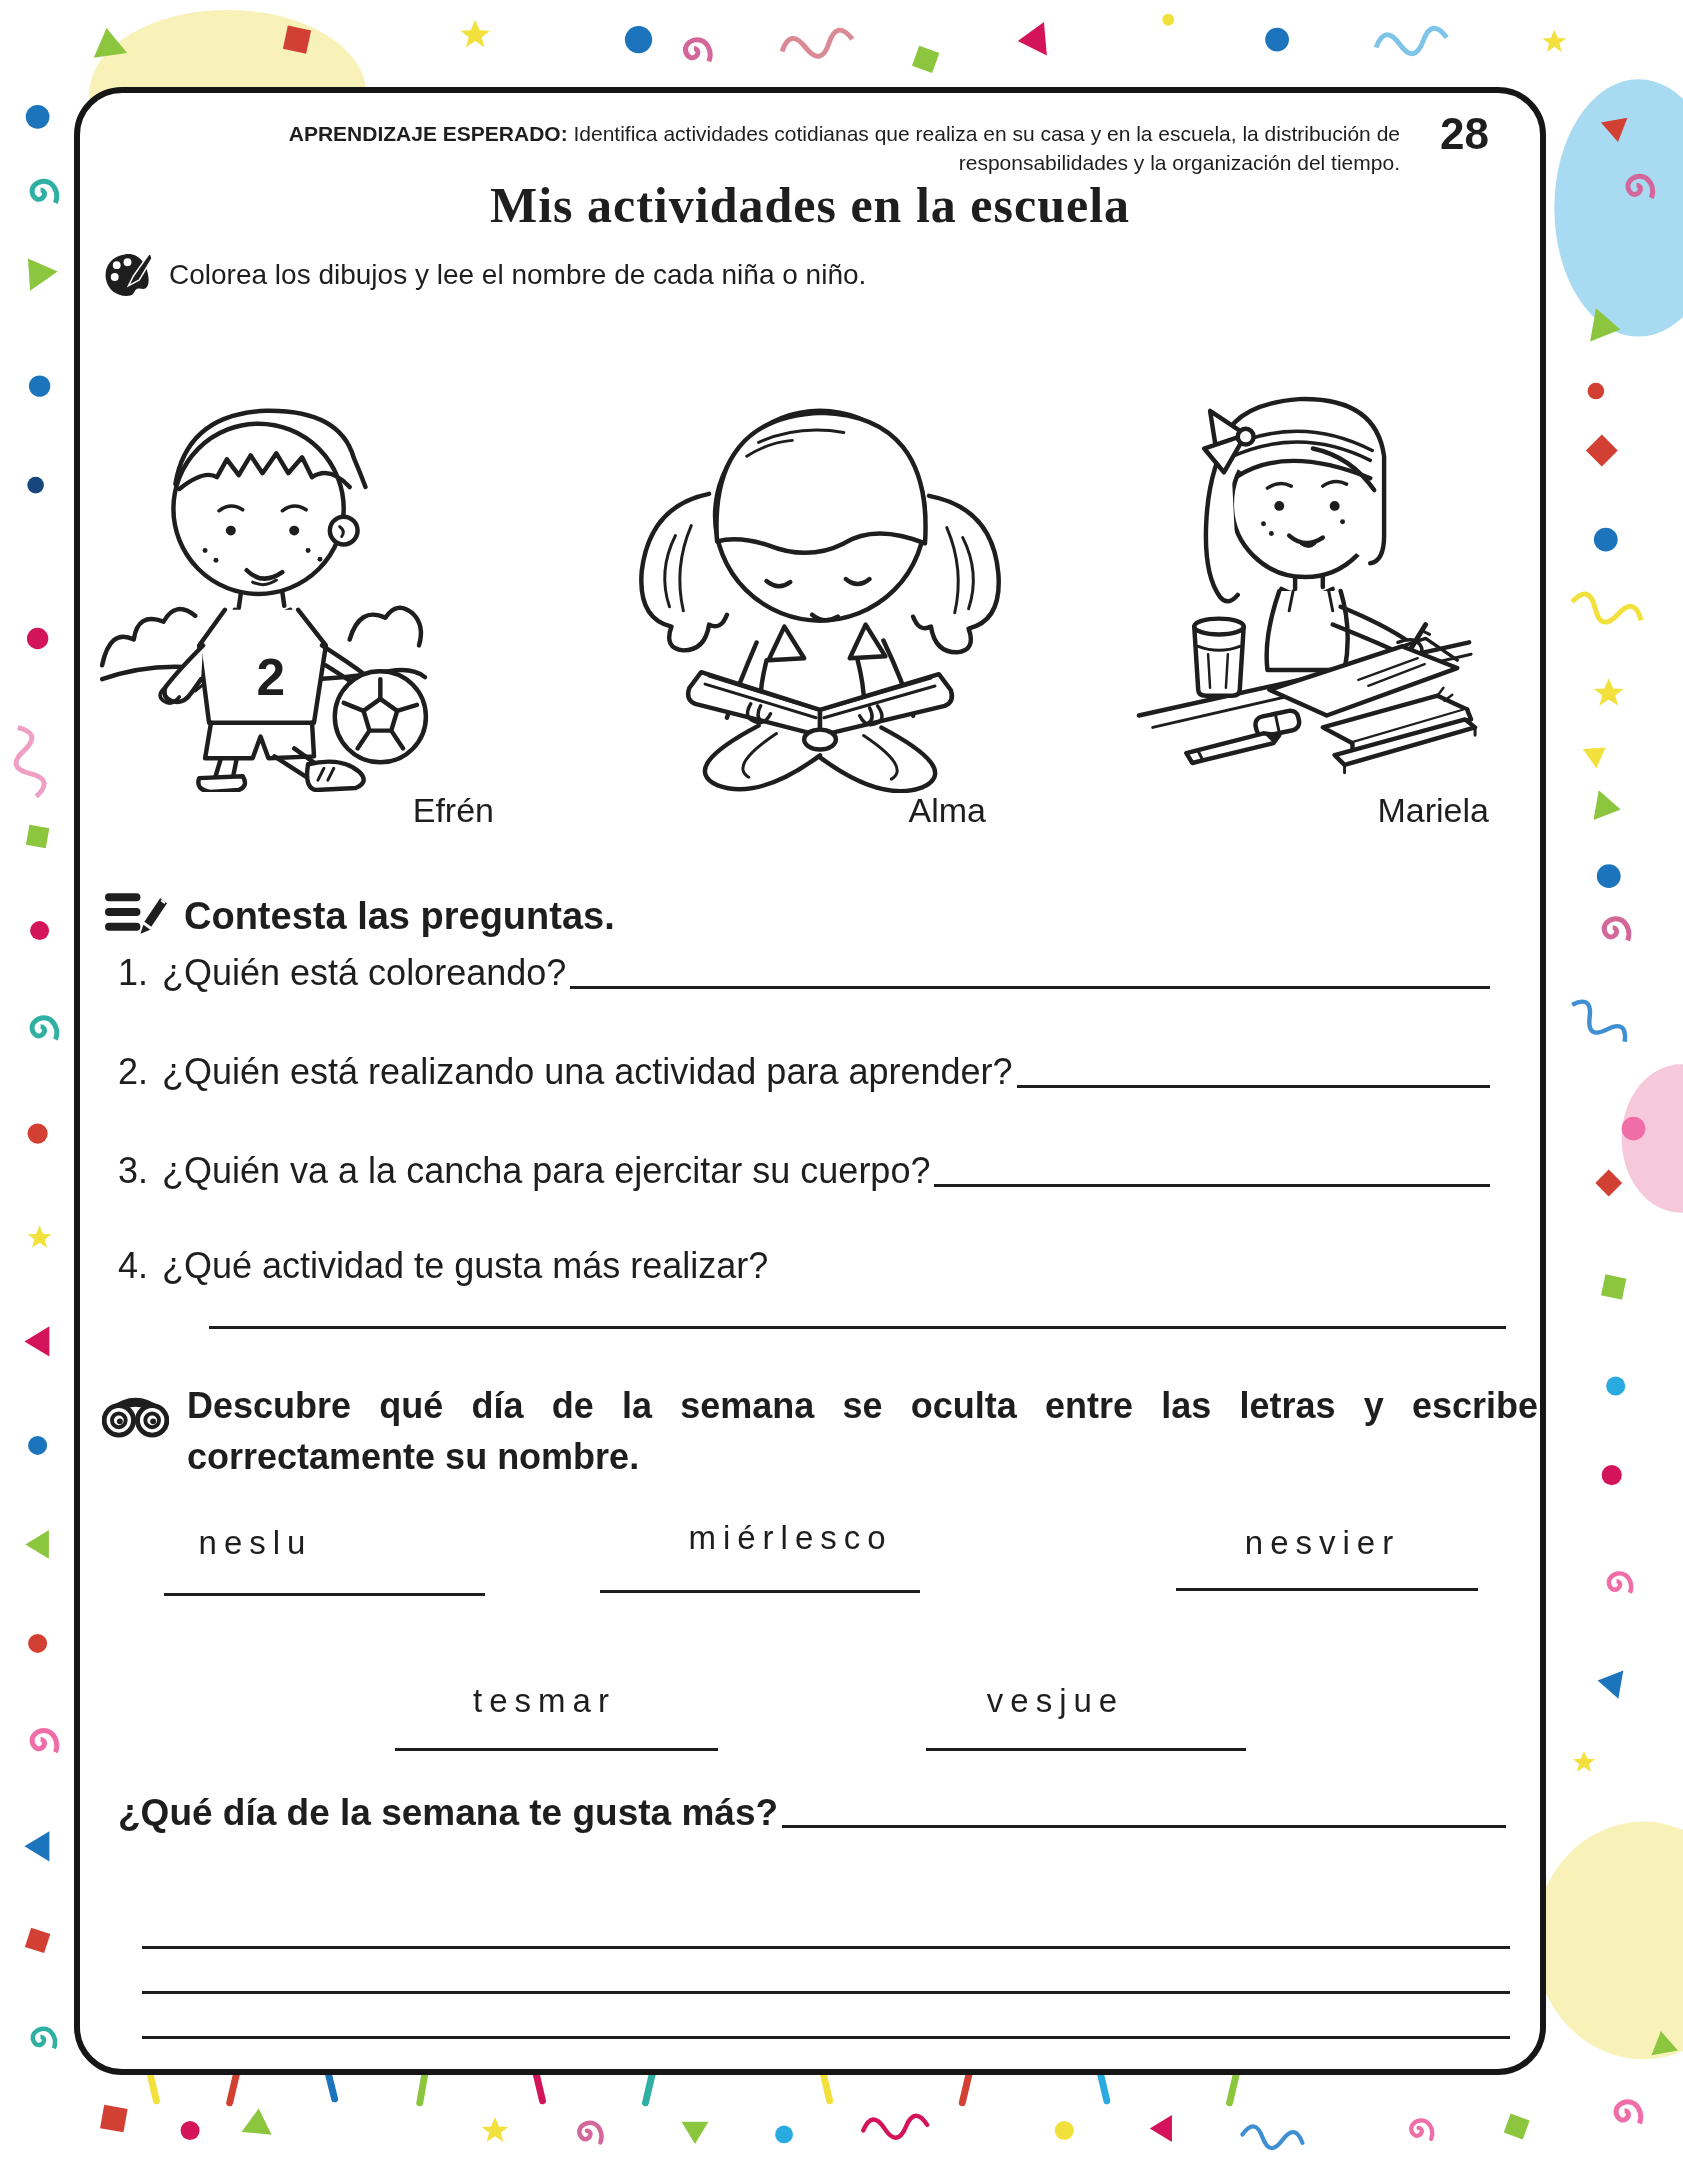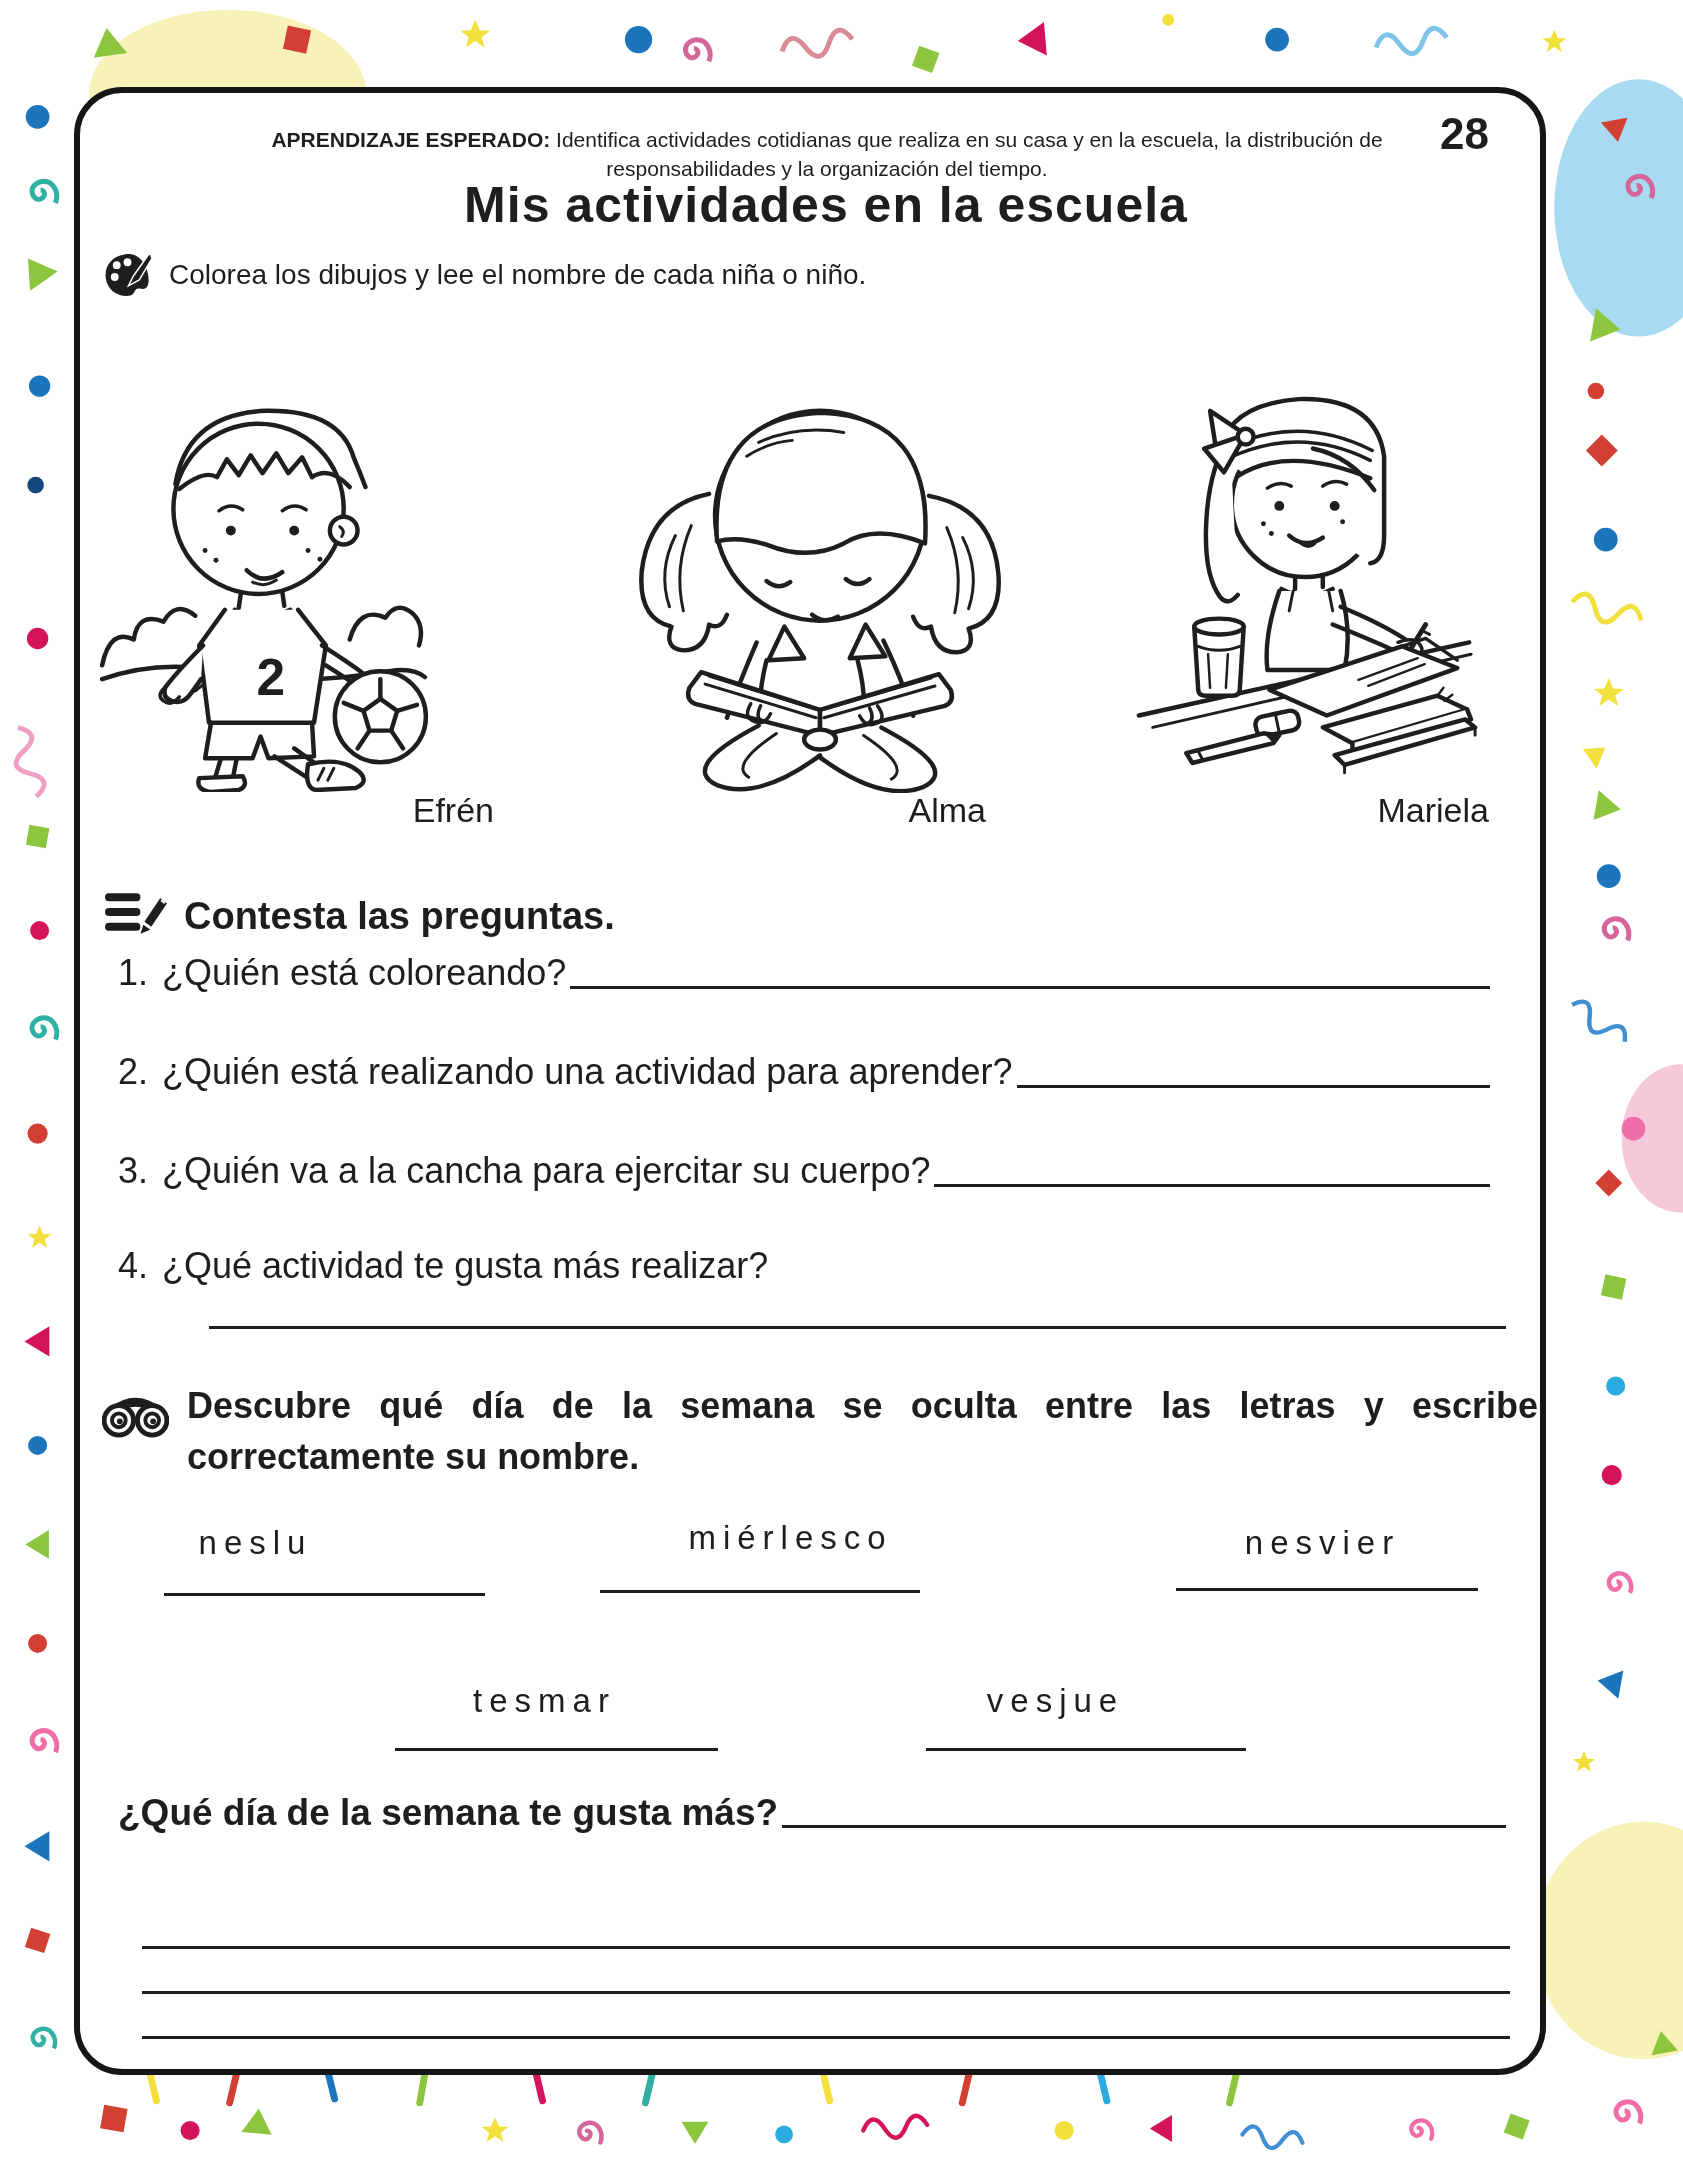--- a/index.html
+++ b/index.html
@@ -7,25 +7,25 @@
     width:1683px;height:2178px;position:relative;background:#ffffff;
     font-family:"Liberation Sans", sans-serif;color:#1e1e1e;overflow:hidden;
   }
   .confetti{position:absolute;left:0;top:0;width:1683px;height:2178px;}
   .card{
     position:absolute;left:74px;top:87px;width:1472px;height:1988px;
     background:#ffffff;border:6px solid #161616;border-radius:48px;box-sizing:border-box;
   }
   .card *{box-sizing:border-box;}
   .page-number{position:absolute;top:16px;right:51px;font-size:44px;font-weight:bold;}
-  .aprendizaje{position:absolute;top:22px;left:158px;width:1158px;text-align:center;
-    font-size:21px;line-height:1.4;margin:10px;}
+  .aprendizaje{position:absolute;top:22px;left:158px;width:1158px;text-align:right;
+    font-size:21px;line-height:1.4;margin:4px;}
   .aprendizaje b{font-weight:bold;}
-  .title{position:absolute;top:83px;left:16px;width:100%;text-align:center;margin:0;
-    font-size:50px;font-weight:bold;letter-spacing:1px;}
+  .title{position:absolute;top:83px;left:0;width:100%;text-align:center;margin:0;
+    font-size:50px;font-weight:bold;letter-spacing:1px;font-family:Liberation Serif, serif;}
   .instr{position:absolute;top:158px;left:22px;display:flex;align-items:center;gap:16px;}
   .instr-text{font-size:28px;}
   .fig{position:absolute;}
   .fig-label{position:absolute;top:698px;width:297px;text-align:right;font-size:34px;}
   .section-head{position:absolute;display:flex;align-items:flex-end;gap:16px;
     font-size:38px;font-weight:bold;}
   .q-row{position:absolute;left:38px;right:50px;display:flex;align-items:flex-end;font-size:36px;}
   .q-num{flex:none;width:44px;}
   .q-text{flex:none;white-space:nowrap;}
   .q-line{flex:1;border-bottom:3px solid #1e1e1e;margin:0 0 5px 4px;height:0;}

